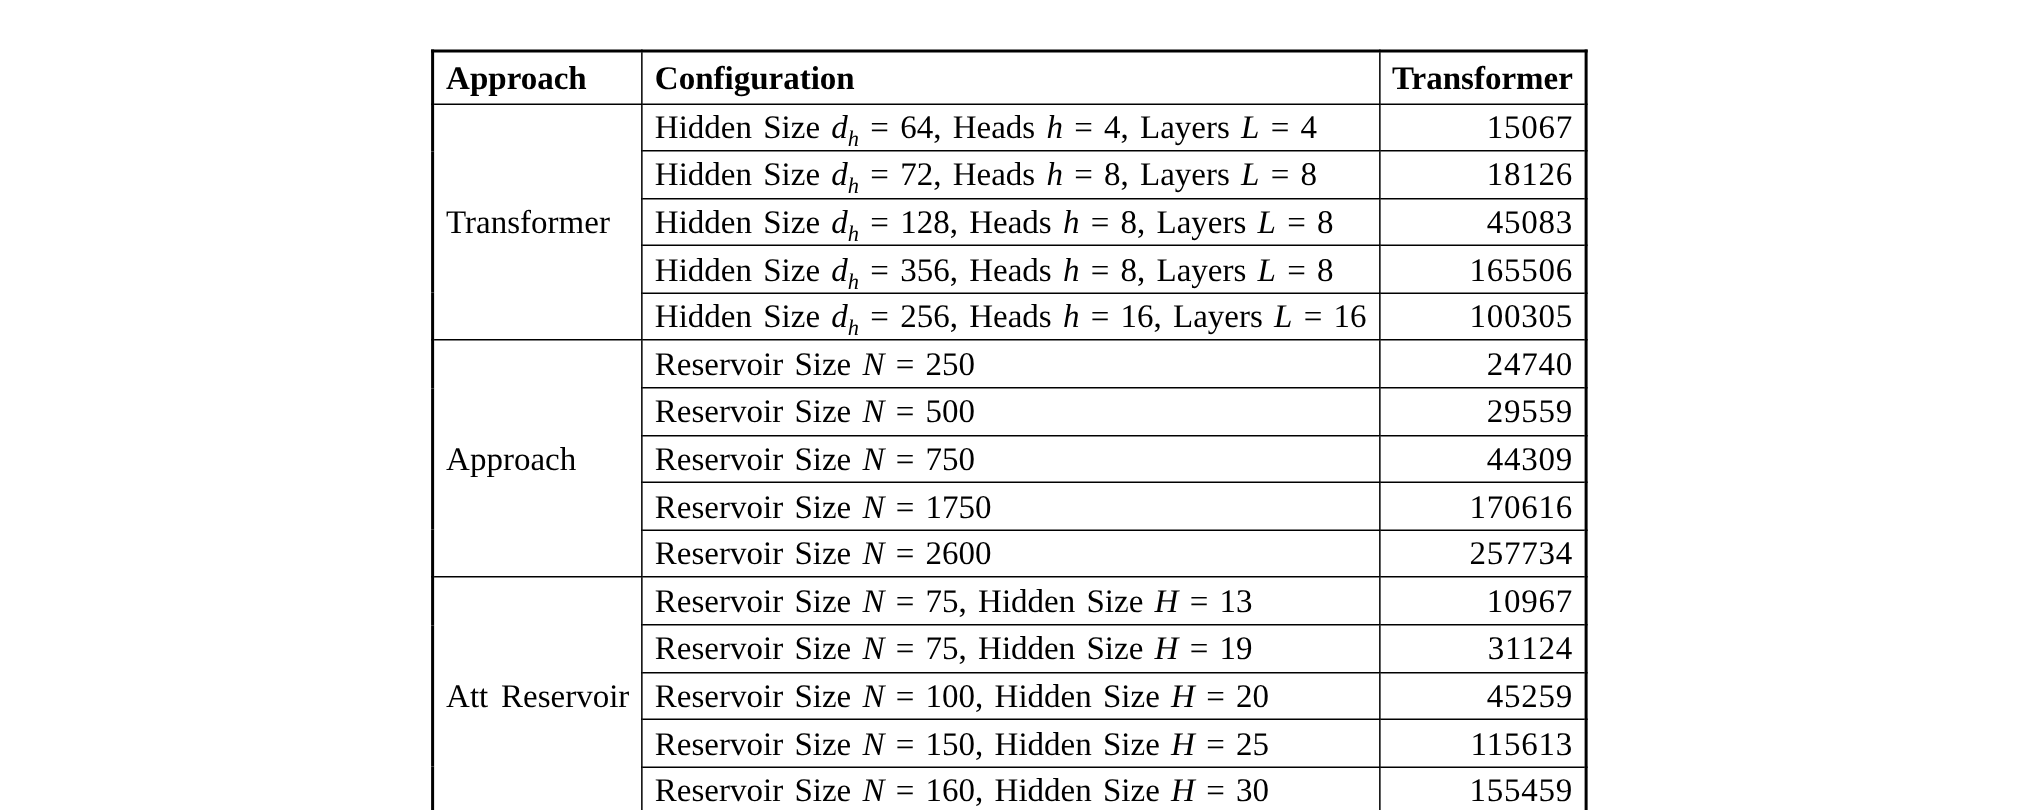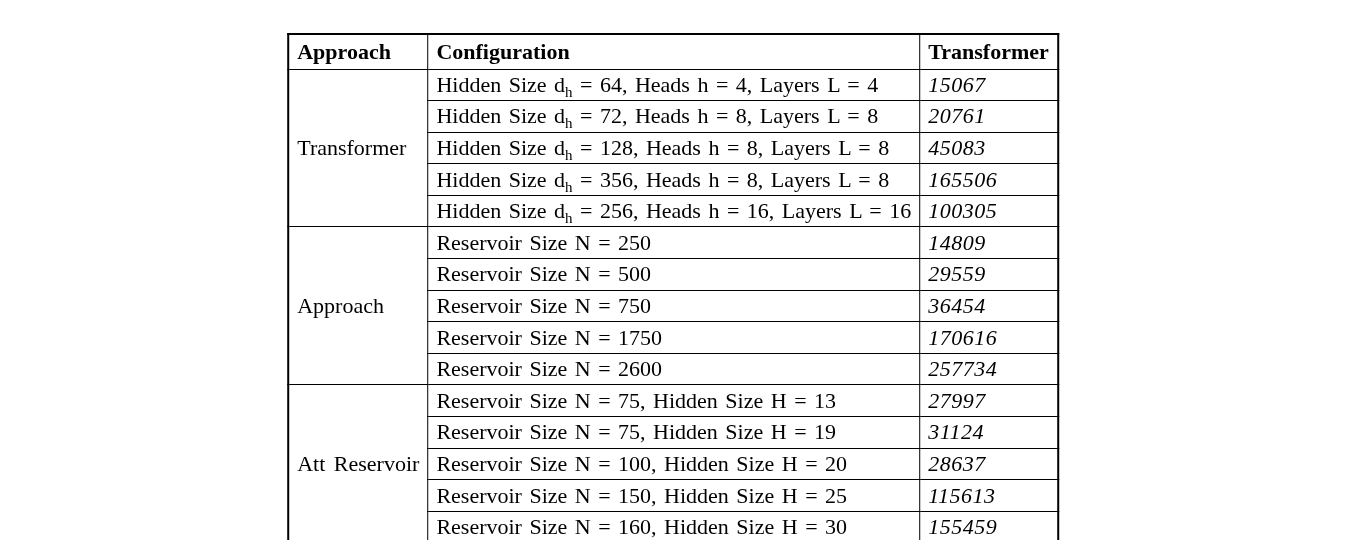--- a/index.html
+++ b/index.html
@@ -55,25 +55,25 @@
   td.approach-cell {
     text-align: left;
     word-spacing: 3px;
     border-radius: 18px;
   }
   td.config-cell {
     text-align: left;
     word-spacing: 2px;
   }
   td.params-cell {
-    text-align: left;
+    text-align: right;
     letter-spacing: 0.5px;
-    font-style: italic;
   }
   .mv {
+    font-style: italic;
     font-family: "Liberation Serif", serif;
   }
   .mv sub {
     font-size: 0.68em;
     line-height: 0;
   }
 </style>
 </head>
 <body>
 
@@ -93,69 +93,69 @@
     </thead>
     <tbody>
 
       <tr>
         <td rowspan="5" class="approach-cell">Transformer</td>
         <td class="config-cell">Hidden Size <span class="mv">d<sub>h</sub></span> = 64, Heads <span class="mv">h</span> = 4, Layers <span class="mv">L</span> = 4</td>
         <td class="params-cell">15067</td>
       </tr>
       <tr>
         <td class="config-cell">Hidden Size <span class="mv">d<sub>h</sub></span> = 72, Heads <span class="mv">h</span> = 8, Layers <span class="mv">L</span> = 8</td>
-        <td class="params-cell">20761</td>
+        <td class="params-cell">18126</td>
       </tr>
       <tr>
         <td class="config-cell">Hidden Size <span class="mv">d<sub>h</sub></span> = 128, Heads <span class="mv">h</span> = 8, Layers <span class="mv">L</span> = 8</td>
         <td class="params-cell">45083</td>
       </tr>
       <tr>
         <td class="config-cell">Hidden Size <span class="mv">d<sub>h</sub></span> = 356, Heads <span class="mv">h</span> = 8, Layers <span class="mv">L</span> = 8</td>
         <td class="params-cell">165506</td>
       </tr>
       <tr>
         <td class="config-cell">Hidden Size <span class="mv">d<sub>h</sub></span> = 256, Heads <span class="mv">h</span> = 16, Layers <span class="mv">L</span> = 16</td>
         <td class="params-cell">100305</td>
       </tr>
 
       <tr>
         <td rowspan="5" class="approach-cell">Approach</td>
         <td class="config-cell">Reservoir Size <span class="mv">N</span> = 250</td>
-        <td class="params-cell">14809</td>
+        <td class="params-cell">24740</td>
       </tr>
       <tr>
         <td class="config-cell">Reservoir Size <span class="mv">N</span> = 500</td>
         <td class="params-cell">29559</td>
       </tr>
       <tr>
         <td class="config-cell">Reservoir Size <span class="mv">N</span> = 750</td>
-        <td class="params-cell">36454</td>
+        <td class="params-cell">44309</td>
       </tr>
       <tr>
         <td class="config-cell">Reservoir Size <span class="mv">N</span> = 1750</td>
         <td class="params-cell">170616</td>
       </tr>
       <tr>
         <td class="config-cell">Reservoir Size <span class="mv">N</span> = 2600</td>
         <td class="params-cell">257734</td>
       </tr>
 
       <tr>
         <td rowspan="5" class="approach-cell">Att Reservoir</td>
         <td class="config-cell">Reservoir Size <span class="mv">N</span> = 75, Hidden Size <span class="mv">H</span> = 13</td>
-        <td class="params-cell">27997</td>
+        <td class="params-cell">10967</td>
       </tr>
       <tr>
         <td class="config-cell">Reservoir Size <span class="mv">N</span> = 75, Hidden Size <span class="mv">H</span> = 19</td>
         <td class="params-cell">31124</td>
       </tr>
       <tr>
         <td class="config-cell">Reservoir Size <span class="mv">N</span> = 100, Hidden Size <span class="mv">H</span> = 20</td>
-        <td class="params-cell">28637</td>
+        <td class="params-cell">45259</td>
       </tr>
       <tr>
         <td class="config-cell">Reservoir Size <span class="mv">N</span> = 150, Hidden Size <span class="mv">H</span> = 25</td>
         <td class="params-cell">115613</td>
       </tr>
       <tr>
         <td class="config-cell">Reservoir Size <span class="mv">N</span> = 160, Hidden Size <span class="mv">H</span> = 30</td>
         <td class="params-cell">155459</td>
       </tr>
     </tbody>

